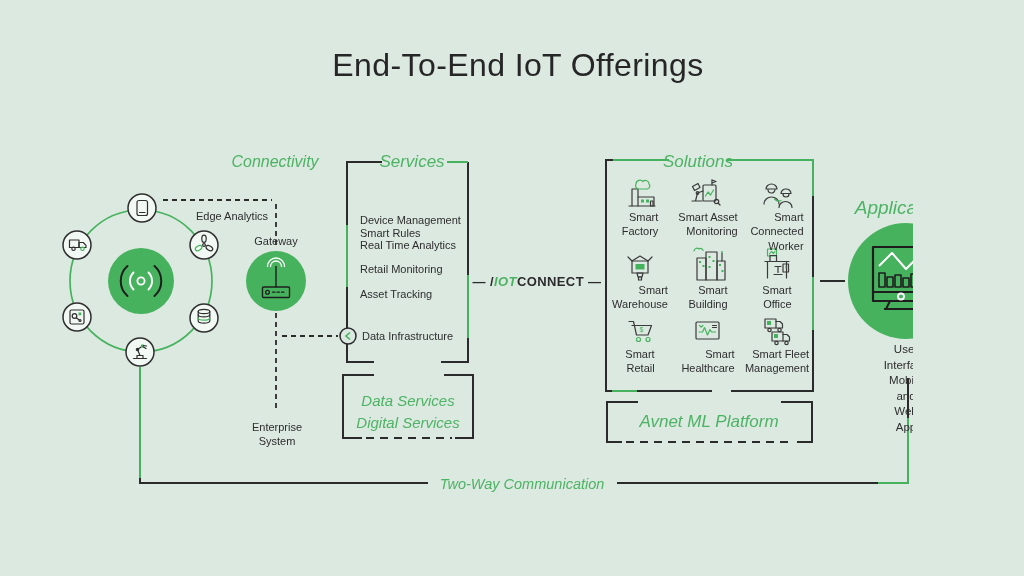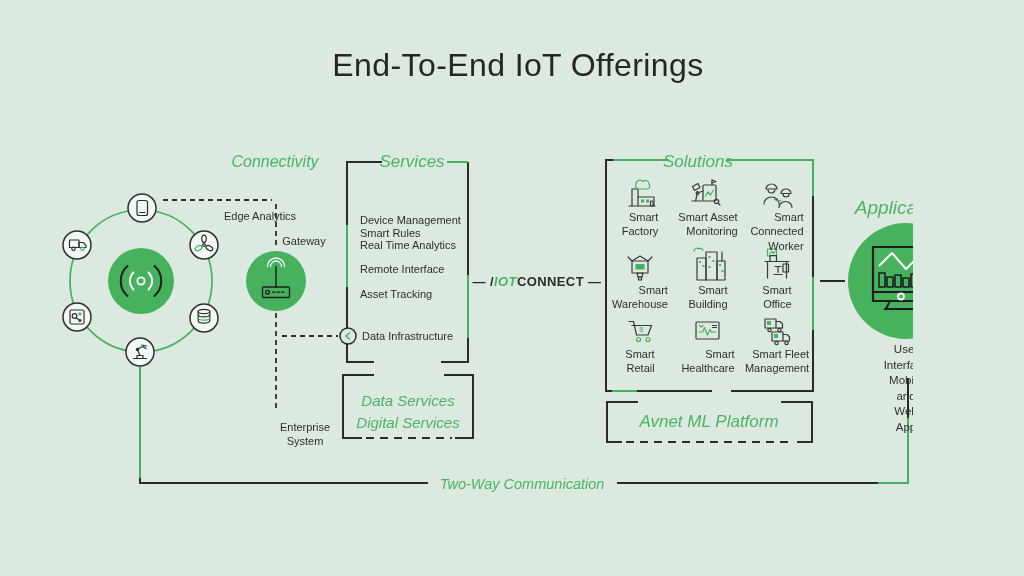--- a/index.html
+++ b/index.html
@@ -4,21 +4,21 @@
 <style>
   html,body{margin:0;padding:0;background:#dbe9e0;}
   .stage{position:relative;width:891px;height:576px;background:#dbe9e0;
          font-family:"Liberation Sans",sans-serif;overflow:hidden;padding-left:22px;}
   .abs{position:absolute;}
   .cx{transform:translateX(-50%);text-align:center;}
   .pre{white-space:pre-line;}
   .t-green{color:#4db364;font-style:italic;}
   .title{font-size:32px;font-weight:500;color:#262626;letter-spacing:.4px;white-space:nowrap;}
   .hdr{font-weight:500;white-space:nowrap;}
-  .lbl{font-size:11px;color:#2e2e2e;line-height:1.28;margin-left:28px;}
+  .lbl{font-size:11px;color:#2e2e2e;line-height:1.28;}
   .svc-item{font-size:11px;color:#2e2e2e;white-space:nowrap;}
   .grid-lbl{font-size:11px;color:#2e2e2e;line-height:1.3;text-align:right;}
   .iotc{font-size:13px;font-weight:bold;letter-spacing:.4px;color:#2b2b2b;white-space:nowrap;}
   svg{position:absolute;left:0;top:0;}
 </style>
 </head>
 <body>
 
 <div class="stage">
 
@@ -288,21 +288,21 @@
   <div class="abs lbl cx" style="left:232px;top:209px;">Edge Analytics</div>
 
   <div class="abs lbl cx" style="left:276px;top:234px;text-align:right;">Gateway</div>
 
   <div class="abs lbl cx pre" style="left:277px;top:420px;">Enterprise
 System</div>
 
   <div class="abs svc-item" style="left:360px;top:190px;margin-top:37px;">Smart Rules</div>
   <div class="abs svc-item" style="left:360px;top:214px;">Device Management</div>
   <div class="abs svc-item" style="left:360px;top:239px;">Real Time Analytics</div>
-  <div class="abs svc-item" style="left:360px;top:263px;">Remote Interface</div>
+  <div class="abs svc-item" style="left:360px;top:263px;">Retail Monitoring</div>
   <div class="abs svc-item" style="left:360px;top:288px;">Asset Tracking</div>
   <div class="abs svc-item" style="left:362px;top:330px;">Data Infrastructure</div>
 
   <div class="abs iotc cx" style="left:537px;top:274px;">
     <span>— </span><span>/</span><span class="t-green">IOT</span><span>CONNECT</span><span> —</span>
   </div>
 
   <div class="abs grid-lbl cx pre" style="left:640px;top:210px;">Smart
 Factory</div>
   <div class="abs grid-lbl cx pre" style="left:708px;top:210px;">Smart Asset

